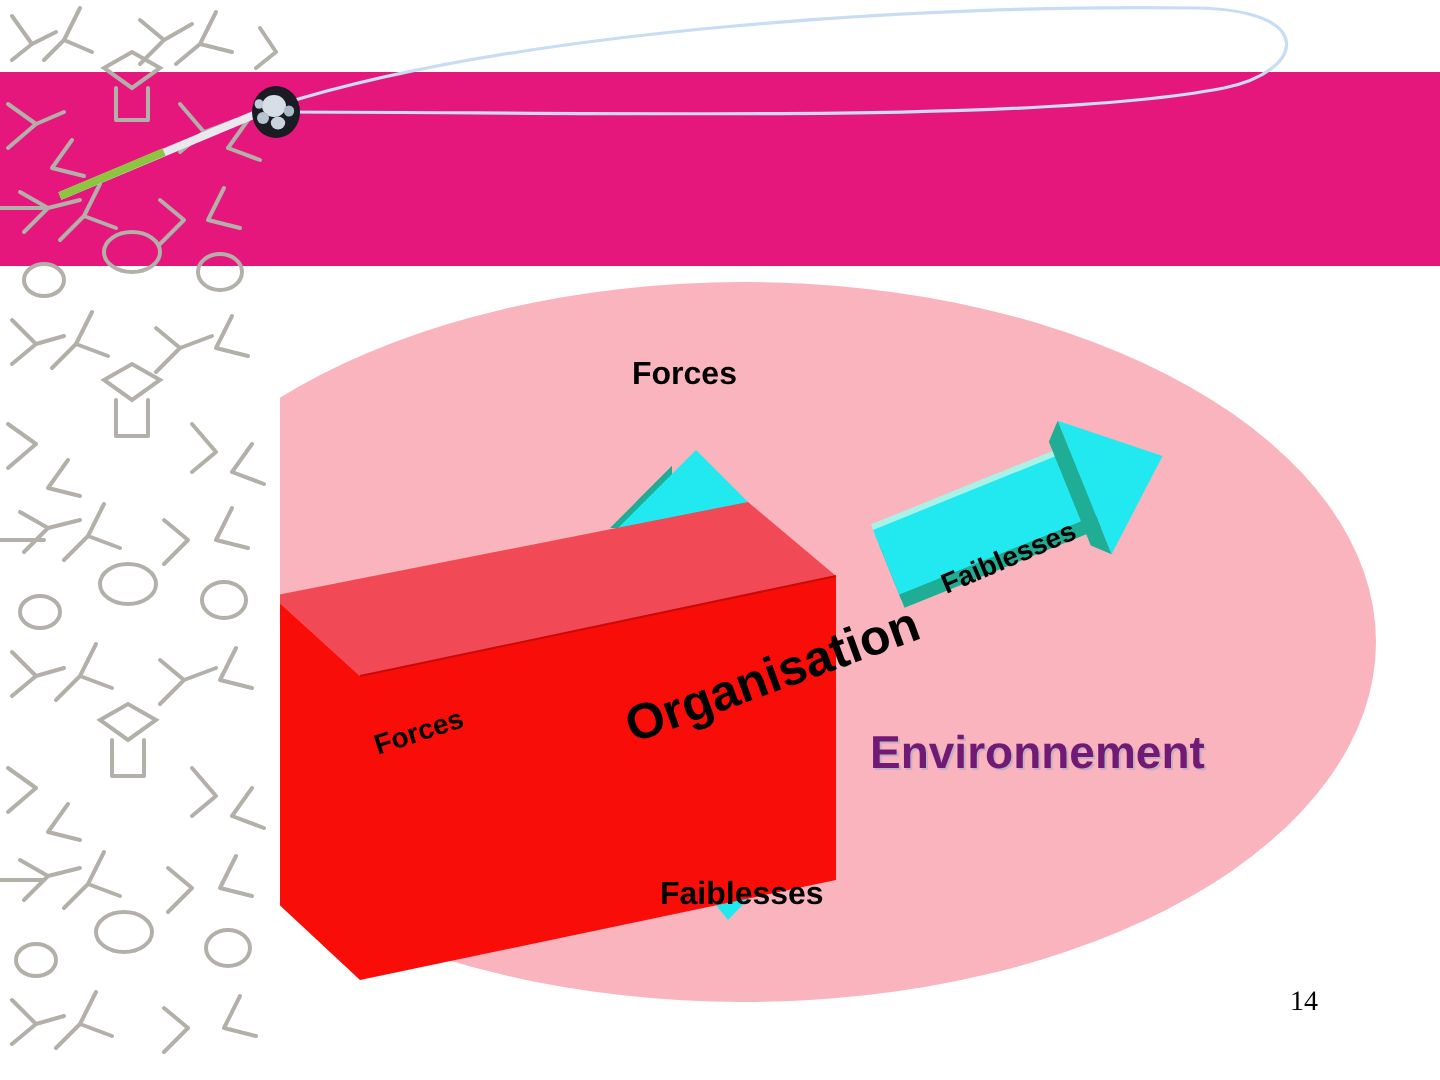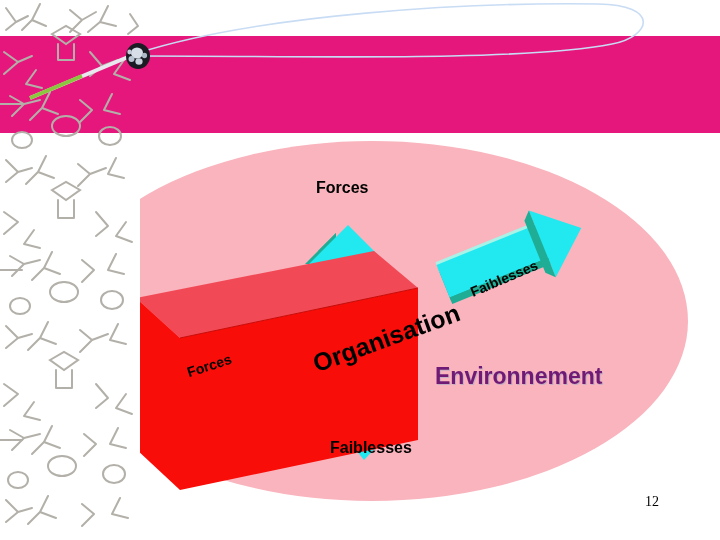--- a/index.html
+++ b/index.html
@@ -312,15 +312,15 @@
         <path d="M6 500 l12 12 M18 512 l-12 10 M18 512 l14 -4"></path>
         <path d="M48 496 l-8 16 M40 512 l16 6 M40 512 l-12 12"></path>
         <path d="M82 504 l12 10 M94 514 l-12 12"></path>
         <path d="M120 498 l-8 16 M112 514 l16 4"></path>
 
         <path d="M0 104 l22 0 M0 270 l22 0 M0 440 l22 0"></path>
       </g>
     </svg>
   </div>
 
-  <div id="page-number">12</div>
+  <div id="page-number">14</div>
 
 </div>
 
 </body></html>

